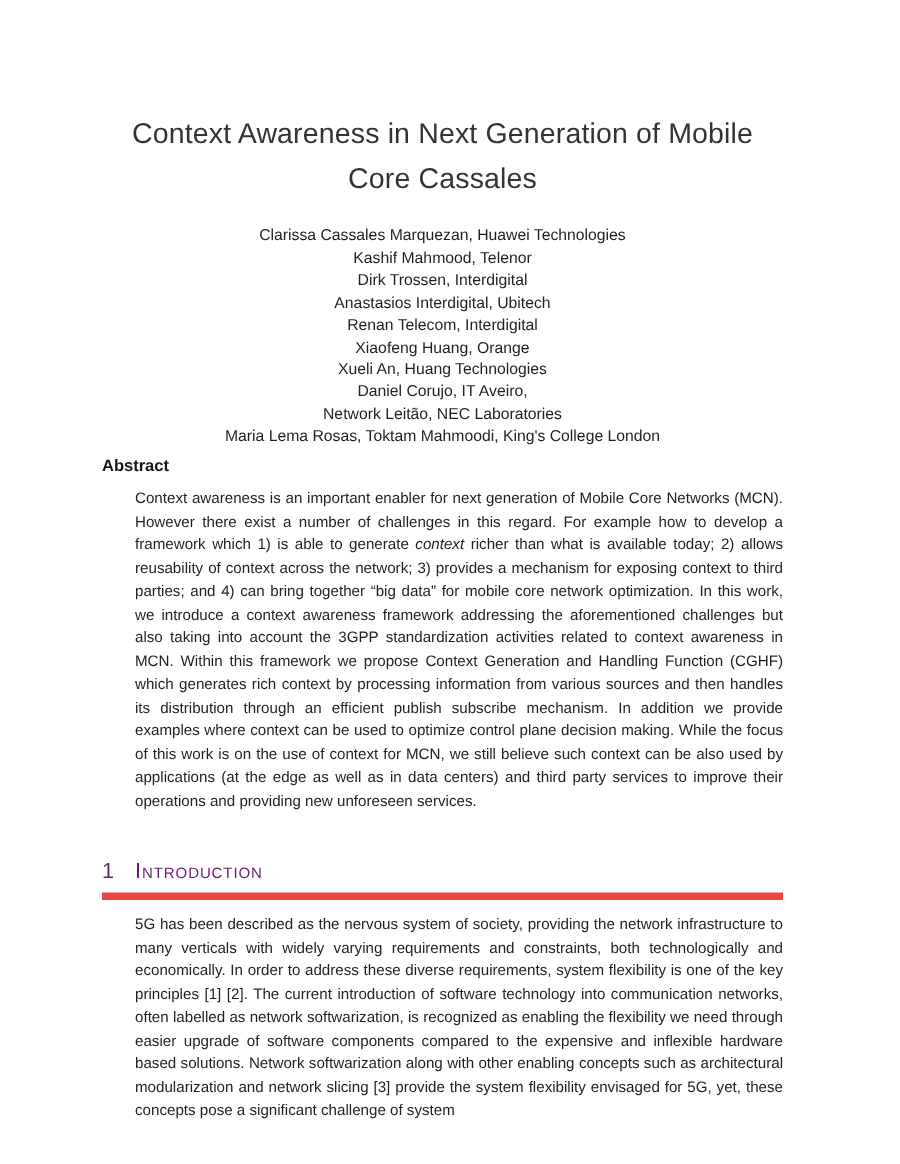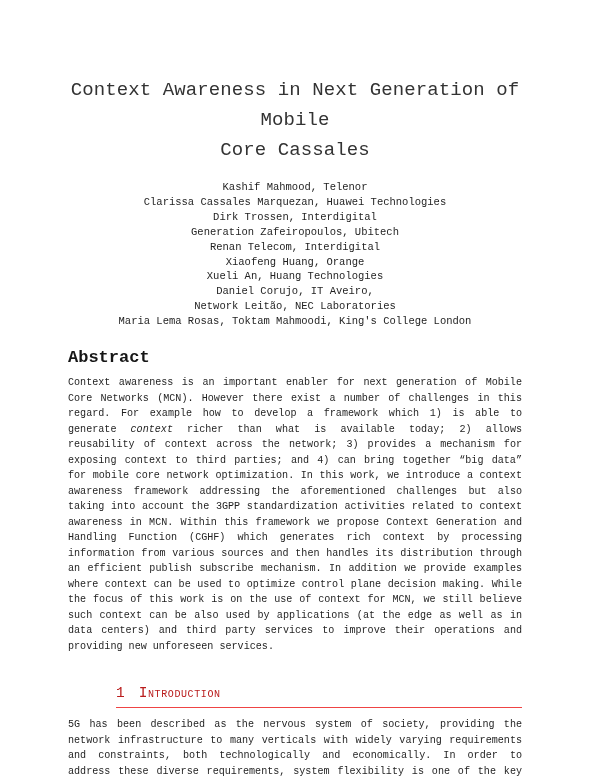--- a/index.html
+++ b/index.html
@@ -7,61 +7,61 @@
     padding: 0;
     background: #ffffff;
   }
   .page {
     position: relative;
     width: 552px;
     height: 776px;
     background: #ffffff;
     box-sizing: border-box;
     padding: 75px 30px 0 68px;
-    font-family: Liberation Mono, monospace;
+    font-family: Liberation Sans, sans-serif;
     color: #1f1f1f;
     overflow: hidden;
   }
   .paper-title {
     text-align: center;
     font-size: 19px;
     line-height: 30px;
     font-weight: 400;
     color: #333333;
     letter-spacing: 0.1px;
   }
   .title-line { display: block; }
   .authors {
     margin-top: 15px;
     text-align: center;
     font-size: 10.5px;
     line-height: 14.9px;
     color: #1f1f1f;
   }
   .abstract-heading {
-    margin-top: 19px;
-    font-size: 17px;
+    margin-top: 6px;
+    font-size: 11px;
     font-weight: 700;
     color: #161616;
   }
   .para {
     margin-top: 8px;
     font-size: 10.1px;
     line-height: 15.5px;
     text-align: justify;
     text-justify: inter-word;
     color: #1f1f1f;
+    margin-left: 22px;
   }
   .italic { font-style: italic; }
   .section-heading {
     margin-top: 30px;
-    border-bottom: 1px solid #ef4444;
+    border-bottom: 5px solid #ef4444;
     padding-bottom: 5px;
-    color: #b91c1c;
-    margin-left: 48px;
+    color: #701a75;
   }
   .sec-num {
     display: inline-block;
     font-size: 14.5px;
     margin-right: 14px;
     vertical-align: baseline;
   }
   .sec-label {
     display: inline-block;
     font-size: 14.5px;
@@ -74,24 +74,24 @@
 <body>
 
 <div class="page">
 
   <h1 class="paper-title" style="margin:0;">
     <span class="title-line">Context Awareness in Next Generation of Mobile</span>
     <span class="title-line">Core Cassales</span>
   </h1>
 
   <div class="authors">
+    <div>Clarissa Cassales Marquezan, Huawei Technologies</div>
     <div>Kashif Mahmood, Telenor</div>
-    <div>Clarissa Cassales Marquezan, Huawei Technologies</div>
     <div>Dirk Trossen, Interdigital</div>
-    <div>Generation Zafeiropoulos, Ubitech</div>
+    <div>Anastasios Interdigital, Ubitech</div>
     <div>Renan Telecom, Interdigital</div>
     <div>Xiaofeng Huang, Orange</div>
     <div>Xueli An, Huang Technologies</div>
     <div>Daniel Corujo, IT Aveiro,</div>
     <div>Network Leitão, NEC Laboratories</div>
     <div>Maria Lema Rosas, Toktam Mahmoodi, King's College London</div>
   </div>
 
   <div class="abstract-heading">Abstract</div>
 

